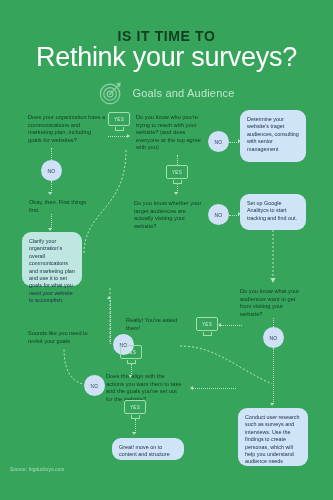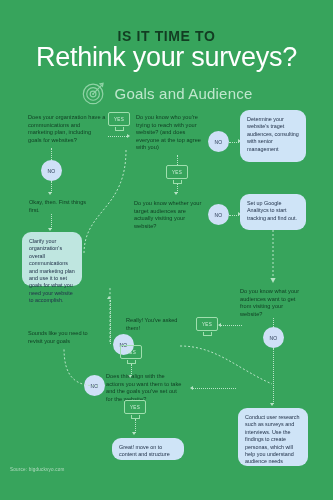--- a/index.html
+++ b/index.html
@@ -32,21 +32,21 @@
     font-weight:400;
     letter-spacing:-.3px;
   }
   
   .section-row{
     position:absolute;top:80px;left:0;width:333px;
     display:flex;align-items:center;justify-content:center;gap:8px;
   }
   .target-icon{width:26px;height:26px;display:block;}
   .section-title{
-    font-size:15px;color:#bfe7cd;letter-spacing:.2px;
+    font-size:11px;color:#bfe7cd;letter-spacing:.2px;
   }
   
   .qtext{
     position:absolute;
     font-size:5.6px;
     line-height:7.6px;
     color:#0f3d22;
     letter-spacing:.05px;
   }
   .notetext{

